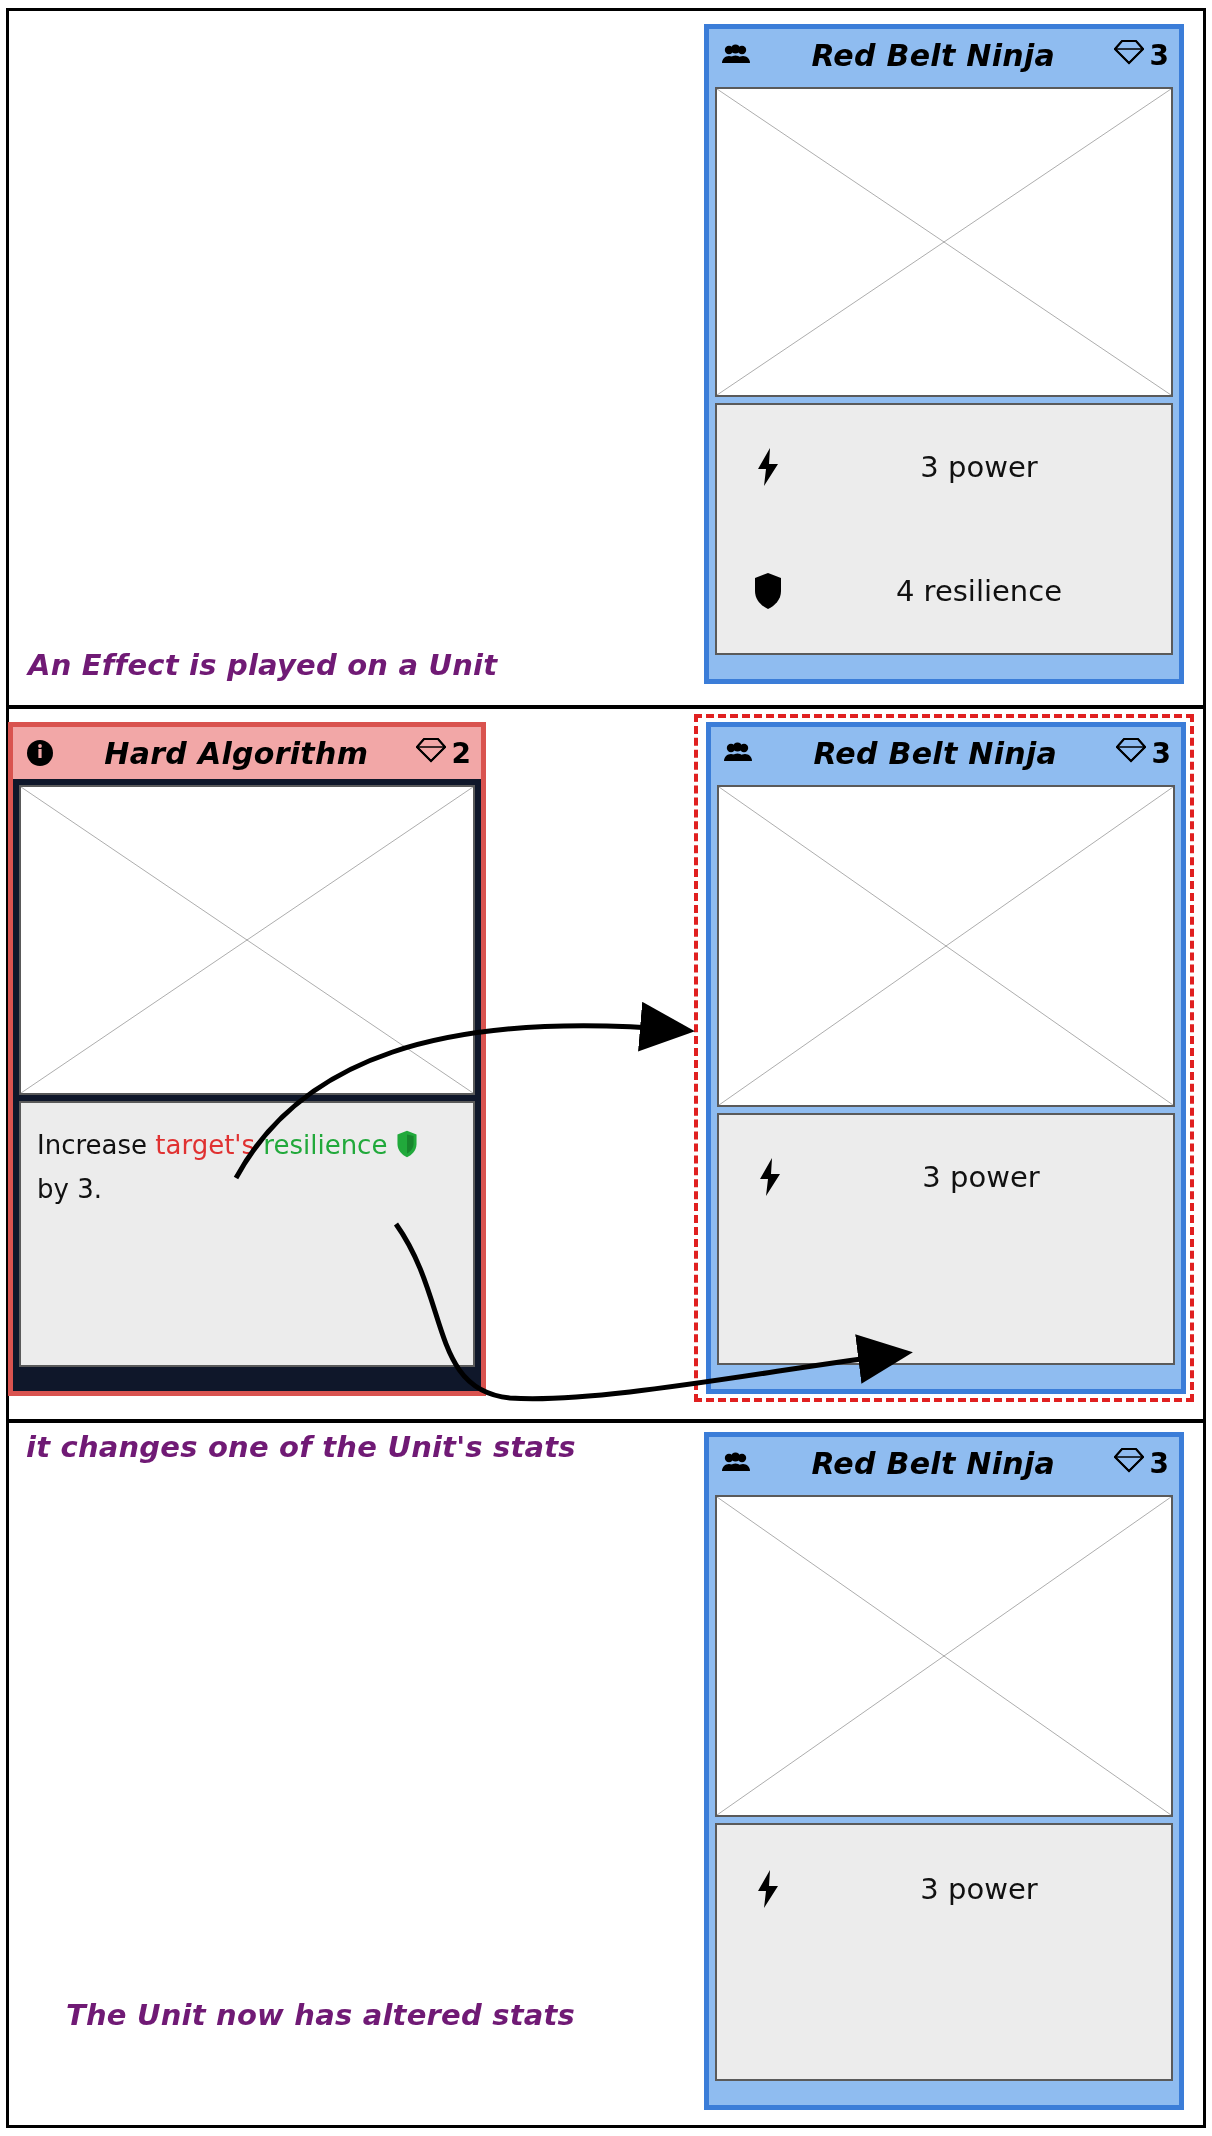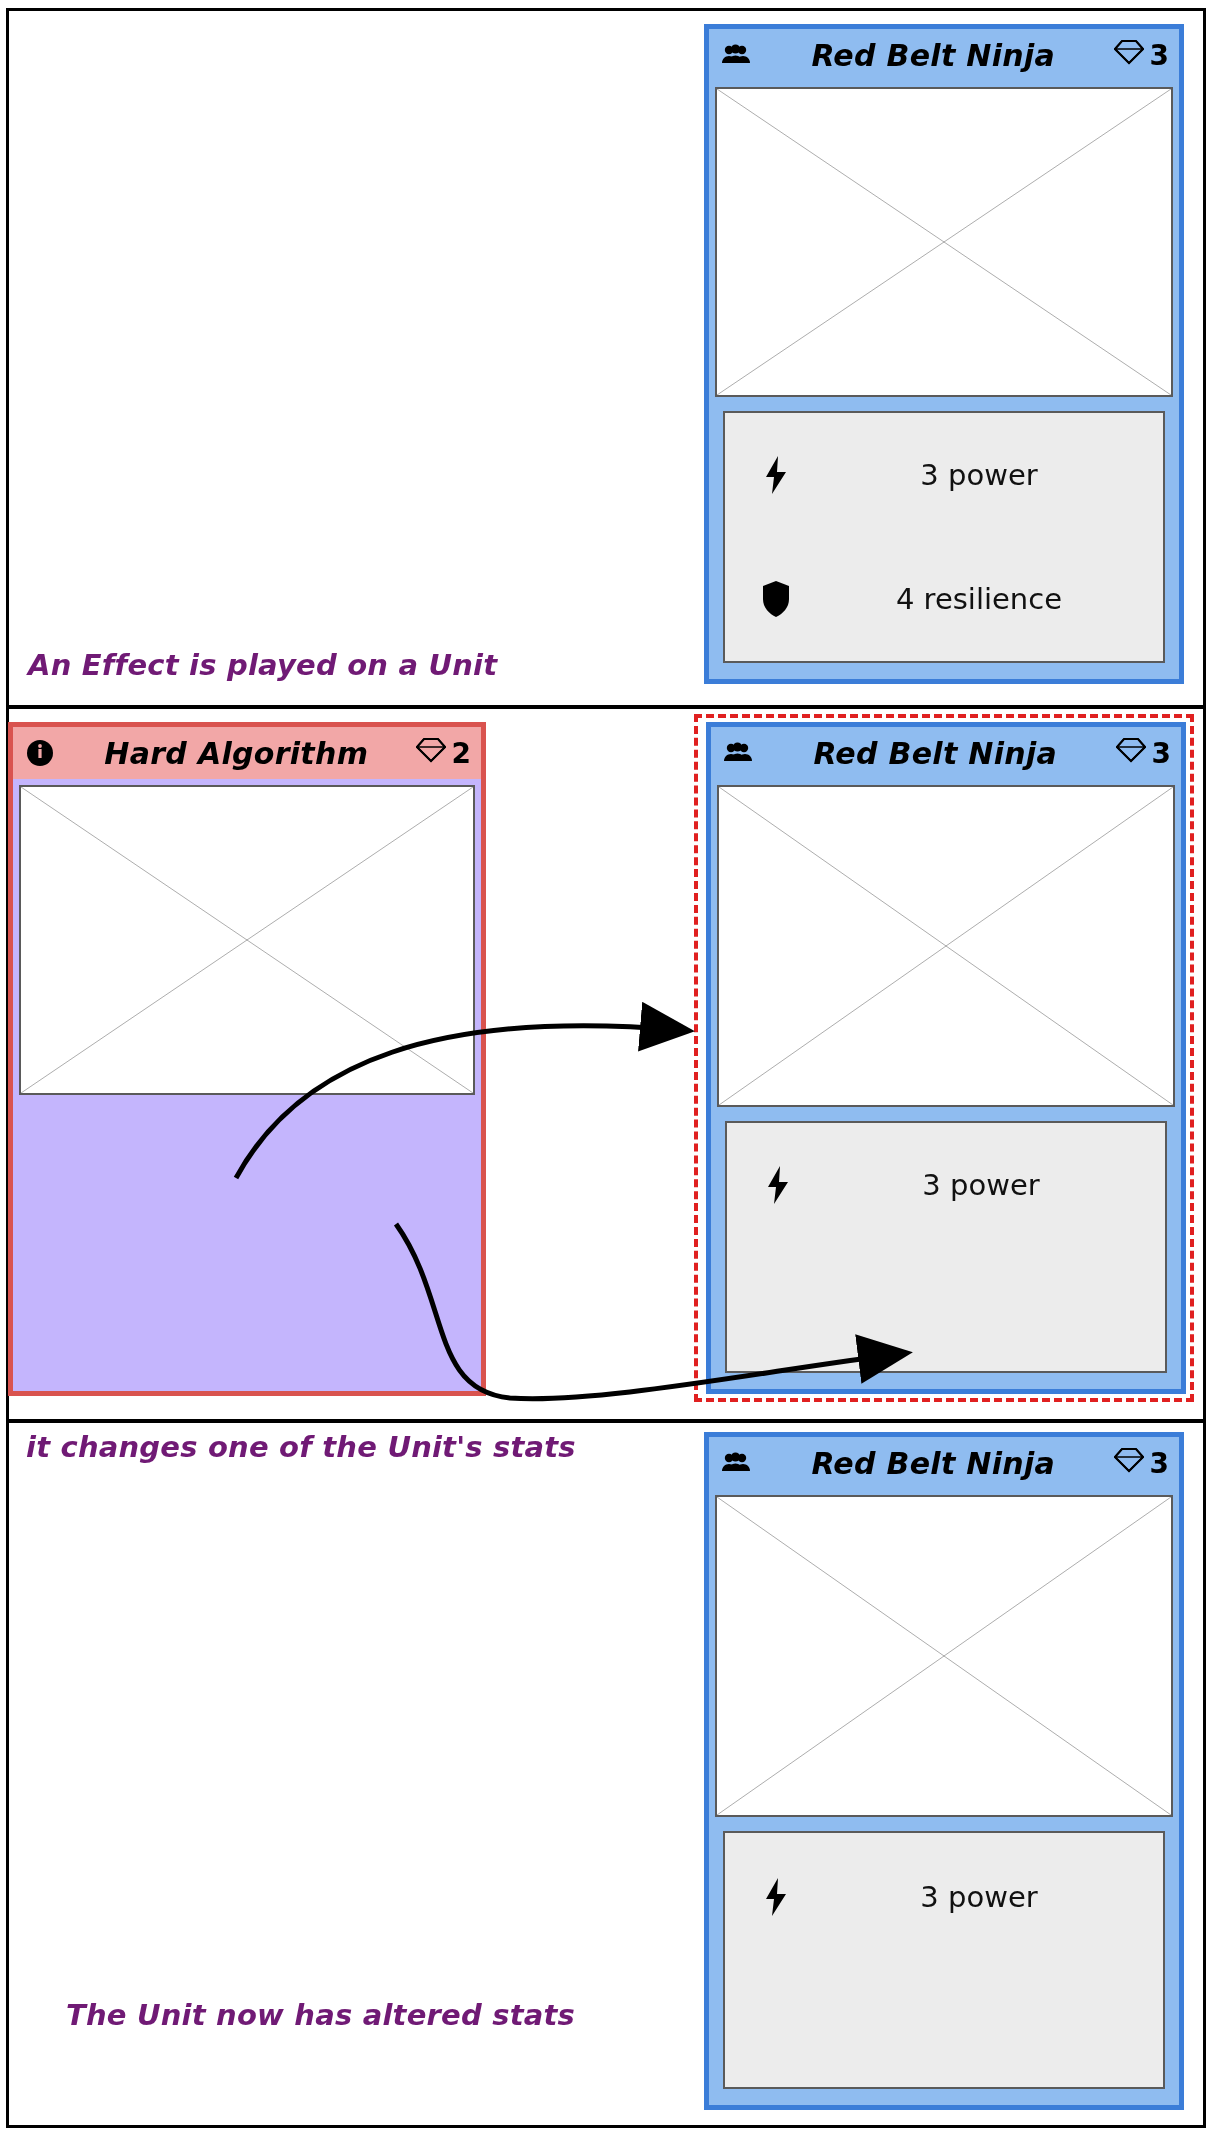--- a/index.html
+++ b/index.html
@@ -86,21 +86,21 @@
   .art {
     margin: 6px;
     background: #fff;
     border: 2px solid #5a5a5a;
     position: relative;
     box-sizing: border-box;
   }
   .art svg { display: block; width: 100%; height: 100%; }
 
   .stats {
-    margin: 14px;
+    margin: 6px;
     background: #ececec;
     border: 2px solid #5a5a5a;
     box-sizing: border-box;
     position: relative;
   }
   .stat-row {
     display: flex;
     align-items: center;
     height: 50%;
     padding: 0 16px;
@@ -125,21 +125,21 @@
   
   .unit {
     border-color: #3b7dd8;
     background: #8fbcf0;
   }
   .unit .card-header { background: #8fbcf0; }
 
   
   .effect {
     border-color: #d9534f;
-    background: #c4b5fd;
+    background: #0f172a;
   }
   .effect .card-header { background: #f2a7a7; }
 
   .effect-text {
     margin: 6px;
     background: #ececec;
     border: 2px solid #5a5a5a;
     box-sizing: border-box;
     padding: 22px 16px 10px 16px;
     font-size: 26px;
@@ -242,20 +242,31 @@
         </span>
         <span>2</span>
       </span>
     </div>
     <div class="art" style="height:310px;">
       <svg viewBox="0 0 100 100" preserveAspectRatio="none">
         <line x1="0" y1="0" x2="100" y2="100" stroke="#5a5a5a" stroke-width="0.5" vector-effect="non-scaling-stroke"></line>
         <line x1="100" y1="0" x2="0" y2="100" stroke="#5a5a5a" stroke-width="0.5" vector-effect="non-scaling-stroke"></line>
       </svg>
     </div>
+    <div class="effect-text" style="height:266px;">
+      <span>Increase </span><span class="red">target's</span><span> </span><span class="green">resilience</span>
+      <span style="display:inline-block;vertical-align:-4px;">
+        <svg width="22" height="28" viewBox="0 0 30 38">
+            <path d="M15 1L2 6v13c0 9 6.5 15 13 18 6.5-3 13-9 13-18V6z" fill="#21a93b"></path>
+            <path d="M15 6v26c4.8-2.6 9-7.4 9-13.6V8z" fill="#18862d"></path>
+          </svg>
+      </span>
+      <br>
+      <span>by 3.</span>
+    </div>
   </div>
 
   <div class="dashed-highlight" style="left:694px; top:714px; width:500px; height:688px;"></div>
 
   <div class="card unit" style="left:706px; top:722px; width:480px; height:672px;">
     <div class="card-header">
       <span class="hdr-left-icon">
         <svg width="30" height="24" viewBox="0 0 30 24">
           <circle cx="8" cy="7" r="4.2" fill="#000"></circle>
           <circle cx="21" cy="7" r="4.2" fill="#000"></circle>

